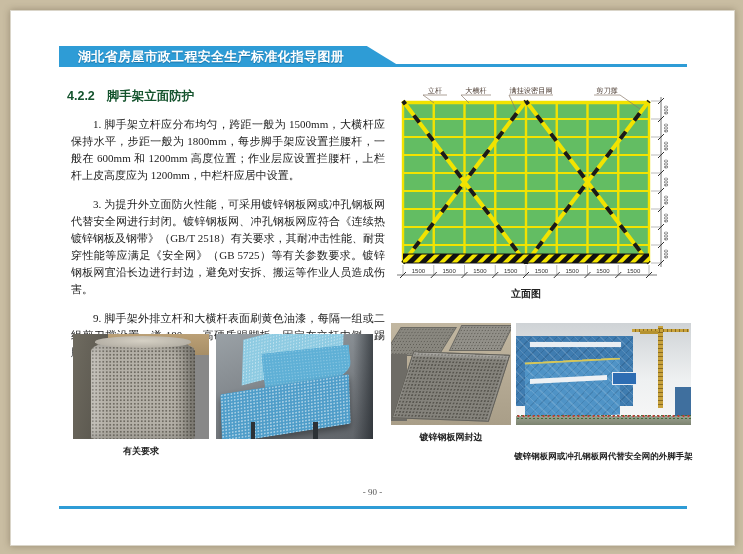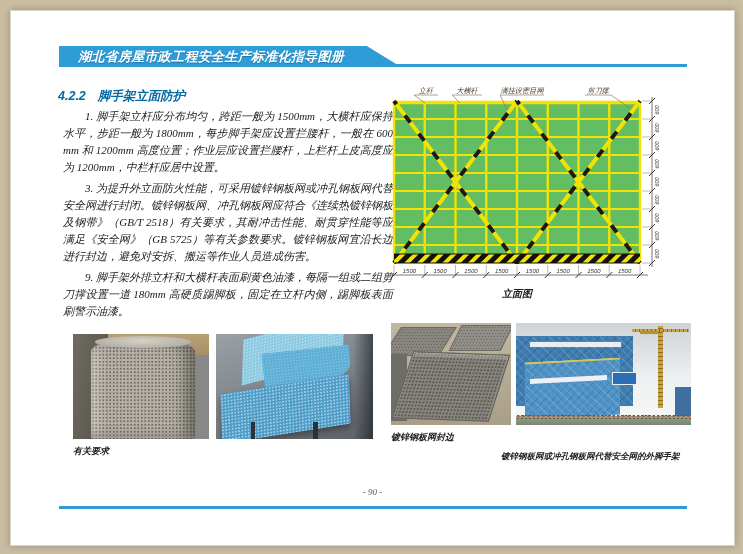--- a/index.html
+++ b/index.html
@@ -6,56 +6,55 @@
   body{
     width:743px;height:554px;position:relative;
     background:#c9bda2;
     font-family:"Liberation Sans","DejaVu Sans",sans-serif;
     overflow:hidden;
   }
   .page{
     position:absolute;left:10px;top:10px;width:723px;height:534px;
     background:#ffffff;border:1px solid #dad5c9;
     box-shadow:0 0 7px rgba(60,50,30,.35);
-    font-style:italic;
   }
   
   .banner{
     position:absolute;left:48px;top:35px;width:342px;height:21px;
     background:#2e9cd6;
     clip-path:polygon(0 0,90% 0,100% 100%,0 100%);
     display:flex;align-items:center;
   }
   .banner-title{
     color:#fff;font-weight:bold;font-size:13px;letter-spacing:.3px;
     padding-left:19px;white-space:nowrap;
     text-shadow:0 1px 1px rgba(0,60,100,.4);
   }
   .banner-rule{
     position:absolute;left:48px;top:53px;width:628px;height:3px;background:#2e9cd6;
   }
   
   .section-head{
-    position:absolute;left:47px;top:77px;font-size:12.5px;font-weight:bold;color:#0369a1;
+    position:absolute;left:56px;top:77px;font-size:12.5px;font-weight:bold;color:#14532d;
   }
   .section-head .num{margin-right:12px;}
   .body-col{
     position:absolute;left:48px;top:93px;width:338px;color:#1a1a1a;
     font-family:"Liberation Serif","DejaVu Serif",serif;
     font-size:11px;line-height:17px;text-align:justify;
   }
-  .body-col p{margin:4px;text-indent:2em;word-break:break-all;}
-  
-  .diagram{position:absolute;left:375px;top:72px;width:300px;height:235px;text-align:center;}
+  .body-col p{margin:12px;text-indent:2em;word-break:break-all;}
+  
+  .diagram{position:absolute;left:384px;top:72px;width:300px;height:235px;text-align:center;}
   .diagram svg{display:block;}
   
   .photo{position:absolute;overflow:hidden;background:#888;}
   .photo>div{position:absolute;}
   .caption{
-    position:absolute;font-size:9px;font-weight:bold;color:#222;
+    position:absolute;text-align:center;font-size:9px;font-weight:bold;color:#222;
     white-space:nowrap;
   }
   
   .p1-floor{left:0;top:0;width:100%;height:20%;background:linear-gradient(#bba076,#a78e66);}
   .p1-side{left:0;top:0;width:26%;height:100%;background:linear-gradient(100deg,#6f6b60,#55524a);}
   .p1-roll{
     left:13%;top:5%;width:77%;height:95%;
     background-color:#b5b1a8;
     background-image:radial-gradient(#6f6b62 .9px,transparent 1.1px);
     background-size:3.5px 3.5px;

